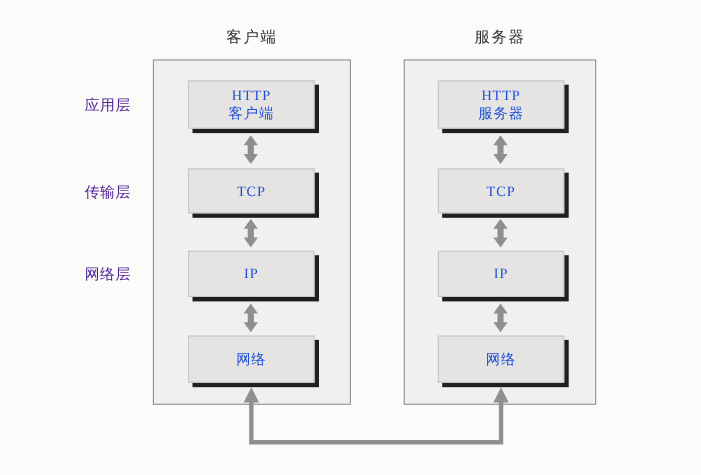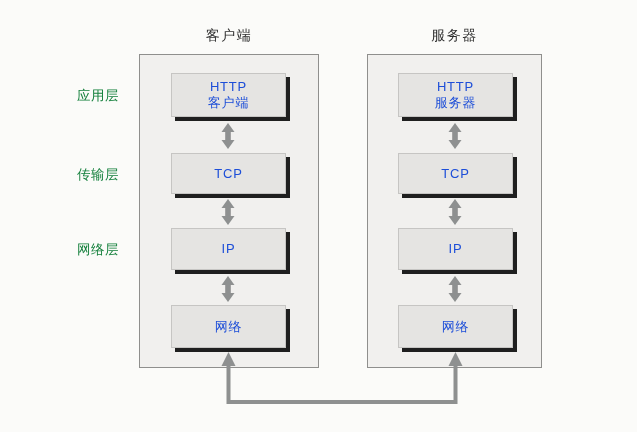--- a/index.html
+++ b/index.html
@@ -1,21 +1,21 @@
 <!DOCTYPE html>
 <html><head>
 <meta charset="utf-8">
 <style>
   html, body { margin: 0; padding: 0; }
   .canvas {
     position: relative;
     width: 637px;
     height: 432px;
     background: #fbfbf9;
-    font-family: Liberation Sans, sans-serif;
+    font-family: Liberation Serif, serif;
     color: #2b2b2b;
     overflow: hidden;
   }
   .col-title {
     position: absolute;
     top: 25px;
     height: 20px;
     line-height: 20px;
     text-align: center;
     font-size: 14px;
@@ -31,21 +31,21 @@
     box-sizing: border-box;
   }
   .layer-label {
     position: absolute;
     left: 48px;
     width: 100px;
     height: 16px;
     text-align: center;
     font-size: 13.5px;
     letter-spacing: 0.5px;
-    color: #15803d;
+    color: #4c1d95;
   }
   .stack-box {
     position: absolute;
     width: 115px;
     background: #e5e4e2;
     border: 1px solid #c6c5c3;
     box-shadow: 4px 4px 0 0 #1f1f1f;
     box-sizing: border-box;
     display: flex;
     align-items: center;

